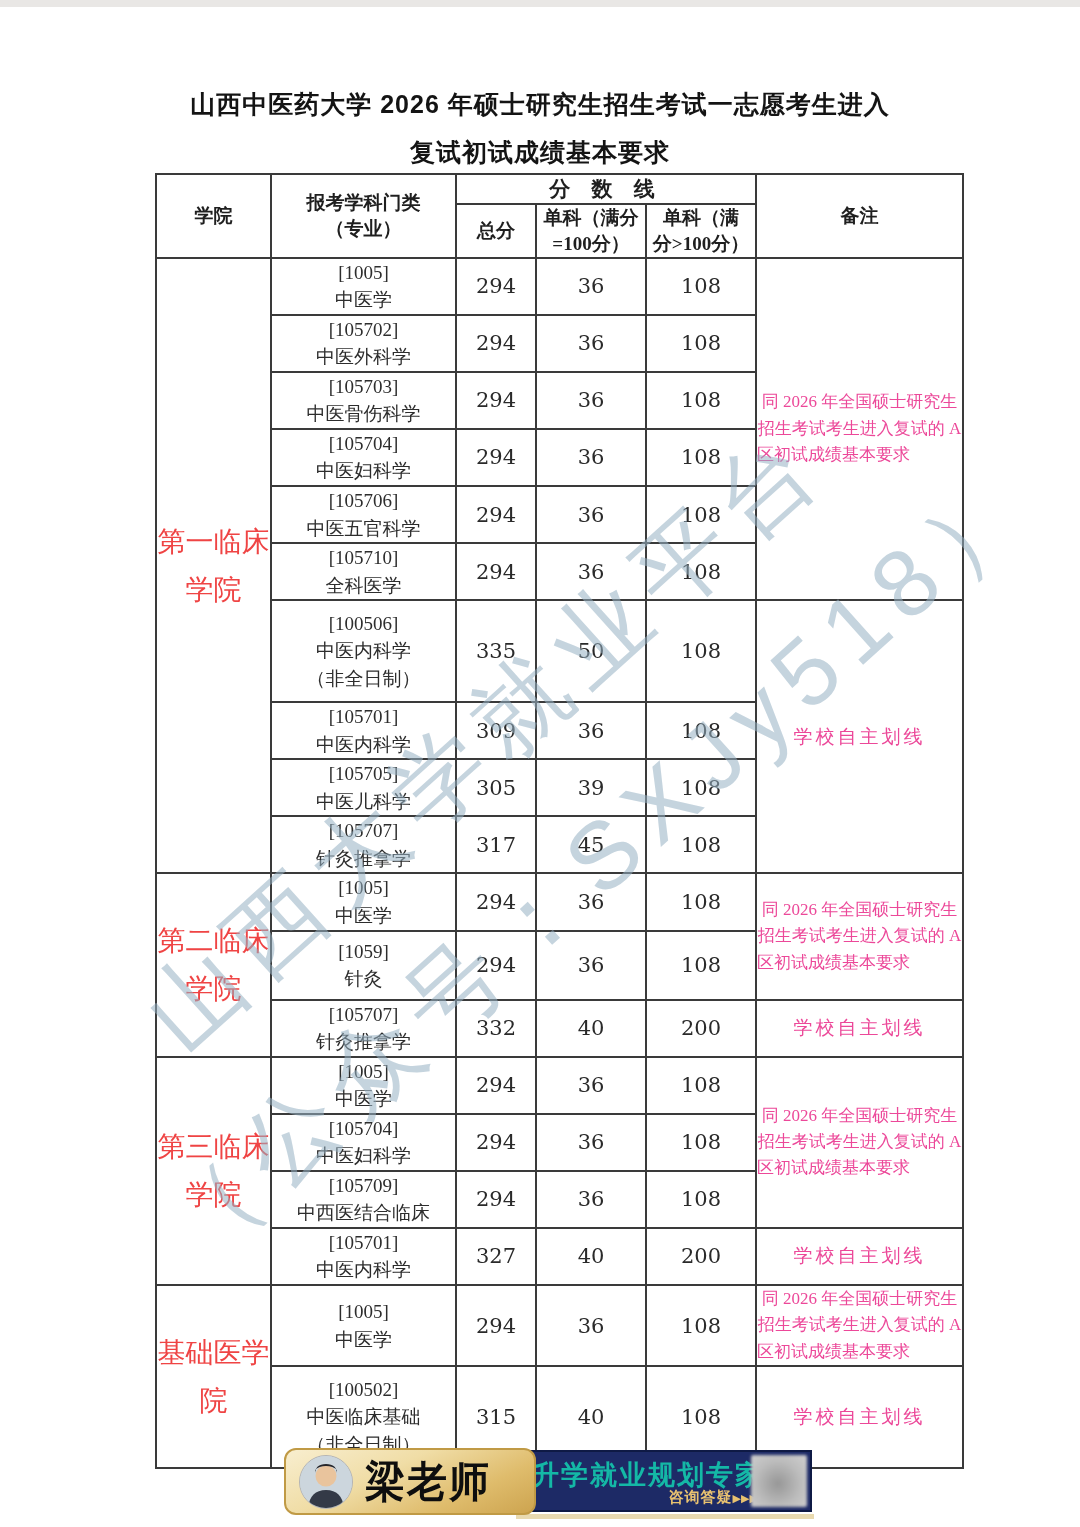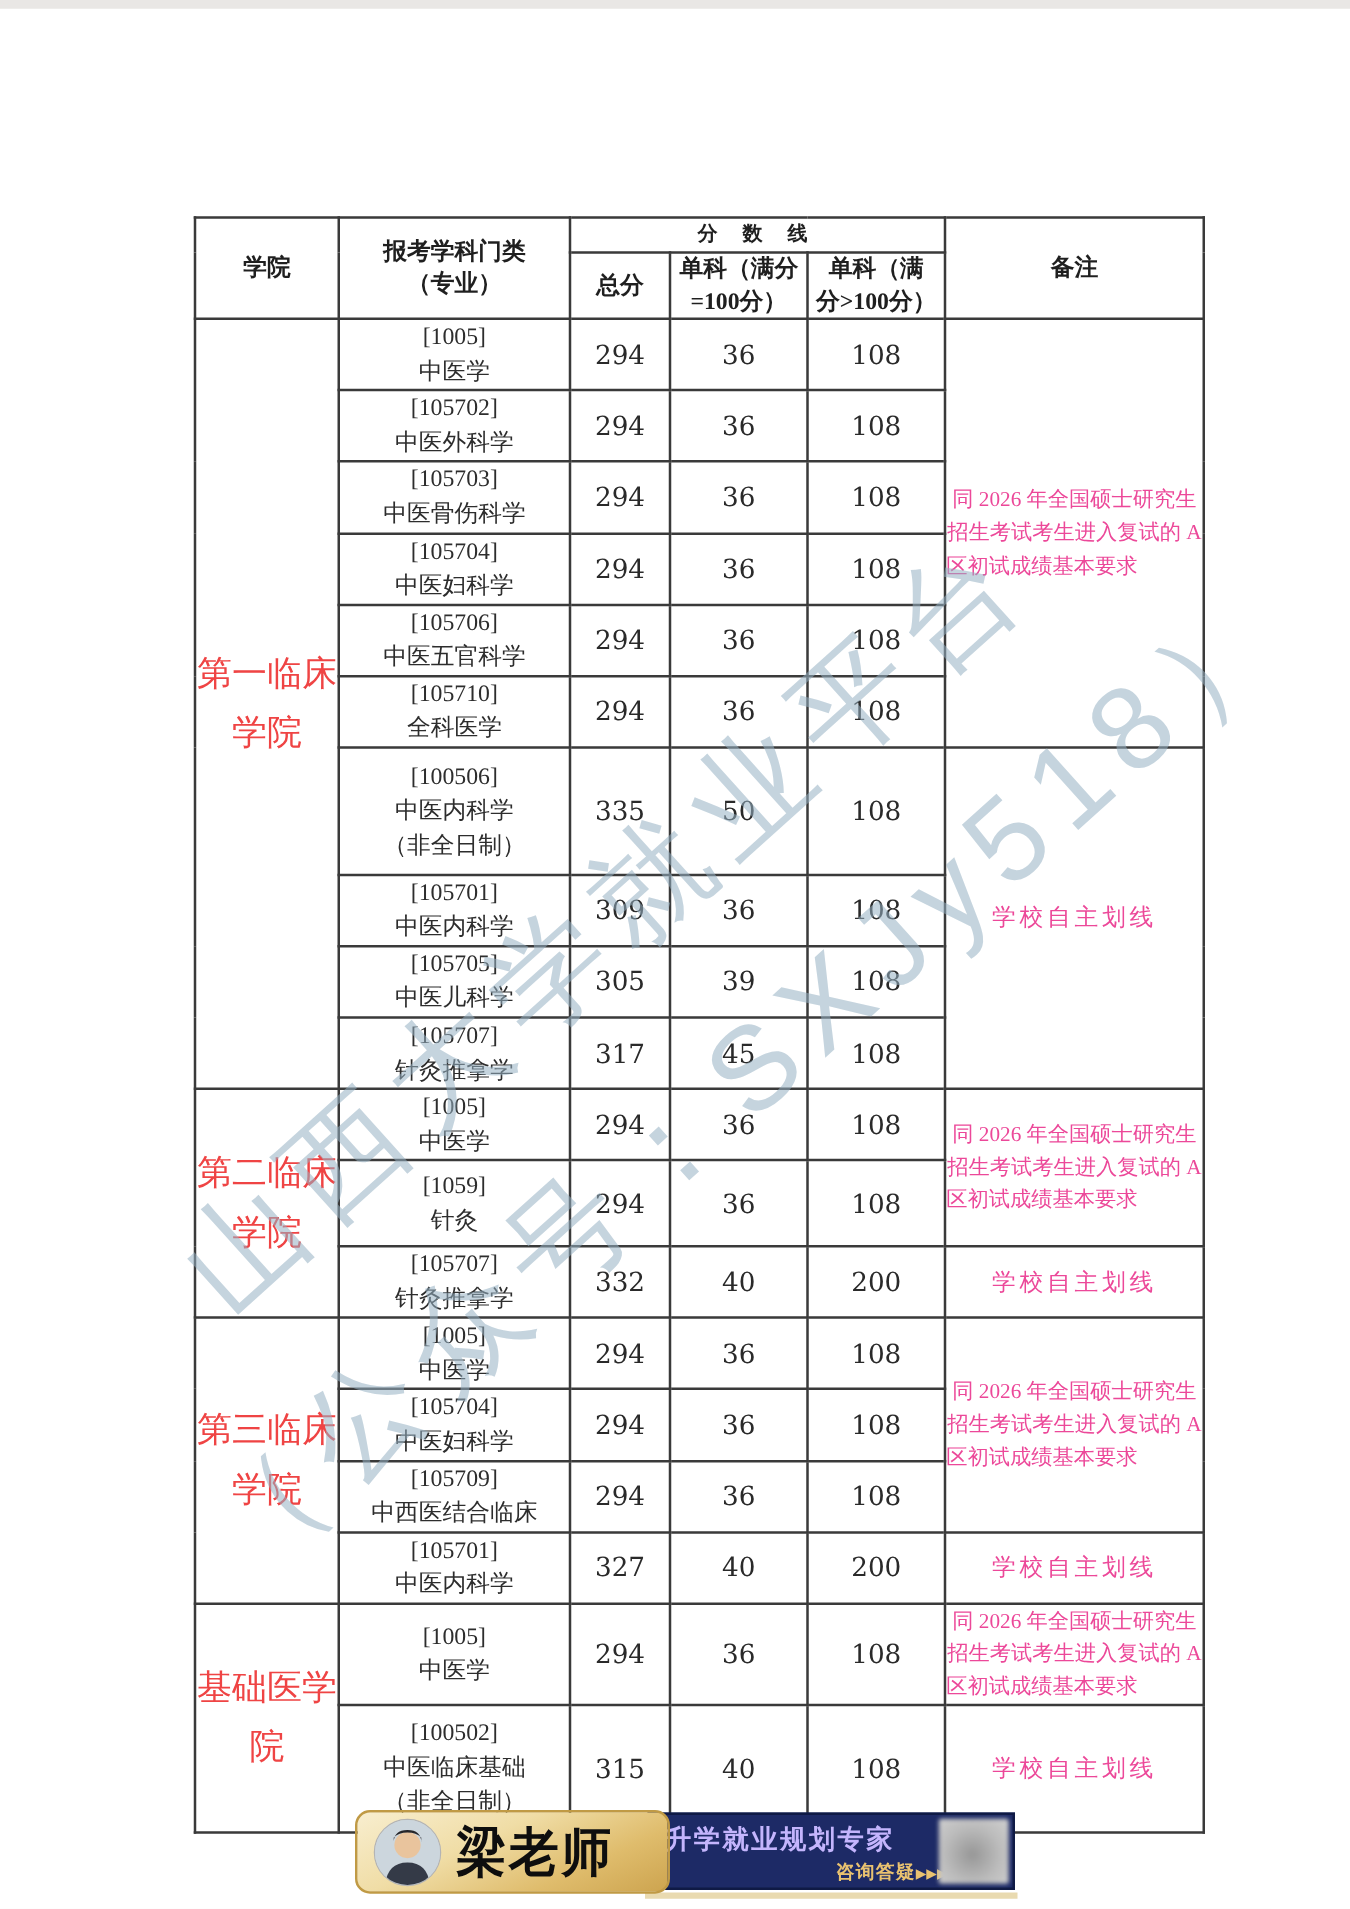--- a/index.html
+++ b/index.html
@@ -30,21 +30,21 @@
   }
   table.score th,table.score td{
     border:2px solid #3a3a3a;padding:0;
     text-align:center;vertical-align:middle;
     overflow:hidden;
   }
   thead th{font-size:19px;font-weight:bold;color:#1f1f1f;line-height:1.35;}
   tr.hdr-top{height:28px;}
   tr.hdr-bottom{height:51px;}
   .h-prewrap{white-space:pre-line;}
-  .h-score{letter-spacing:8px;font-size:16px;}
+  .h-score{letter-spacing:8px;font-size:21px;}
   td.college-cell{white-space:pre-line;font-size:28px;line-height:1.7;color:#ef4444;border-radius:17px;}
   td.major-cell{font-size:19px;line-height:1.45;padding:3px 2px;}
   td.num-cell{font-size:21px;font-family:"DejaVu Serif",serif;color:#2a2a2a;}
   tr.row{height:57px;}
   tr.row-tall{height:102px;}
   tr.row-med{height:69px;}
   td.remark-cell{font-size:17px;color:#ec4899;}
   td.remark-long{text-align:justify;text-align-last:left;line-height:1.55;padding:3px 7px;}
   td.remark-short{text-align:center;font-size:19px;letter-spacing:3px;padding:0 4px;}
 
@@ -65,21 +65,21 @@
     position:absolute;left:250px;top:2px;width:294px;height:62px;
     background:#1d2a66;border:2px solid #0f1a45;box-sizing:border-box;
   }
   .banner-right::after{
     content:"";position:absolute;left:-4px;right:-4px;bottom:-9px;height:5px;
     background:#e9dab0;
   }
   .slogan{
     position:absolute;left:12px;top:5px;
     font-family:"Liberation Sans","DejaVu Sans",sans-serif;
-    font-size:21px;font-weight:bold;color:#c4b5fd;letter-spacing:2px;
+    font-size:27px;font-weight:bold;color:#14b8a6;letter-spacing:2px;
   }
   .consult{
     position:absolute;right:52px;bottom:3px;
     font-family:"Liberation Sans","DejaVu Sans",sans-serif;
     font-size:15px;font-weight:bold;color:#e9c270;letter-spacing:1px;
   }
   .consult .arrows{font-size:11px;letter-spacing:0;}
   .qr-blur{
     position:absolute;right:3px;top:3px;width:56px;height:52px;
     background:radial-gradient(circle at 48% 55%, #979797 0%, #bcbcbc 55%, #d0d0d0 100%);
@@ -101,20 +101,24 @@
     font-size:40px;font-weight:900;color:#0e0e0e;letter-spacing:2px;
     transform:scaleY(1.05);
   }
 </style>
 </head>
 <body>
 
 <div class="page">
   <div class="top-strip"></div>
 
+  <div class="doc-title">
+    <div>山西中医药大学 2026 年硕士研究生招生考试一志愿考生进入</div>
+    <div>复试初试成绩基本要求</div>
+  </div>
 
   <table class="score">
     <colgroup>
       <col style="width:115px">
       <col style="width:185px">
       <col style="width:80px">
       <col style="width:110px">
       <col style="width:110px">
       <col style="width:207px">
     </colgroup>

